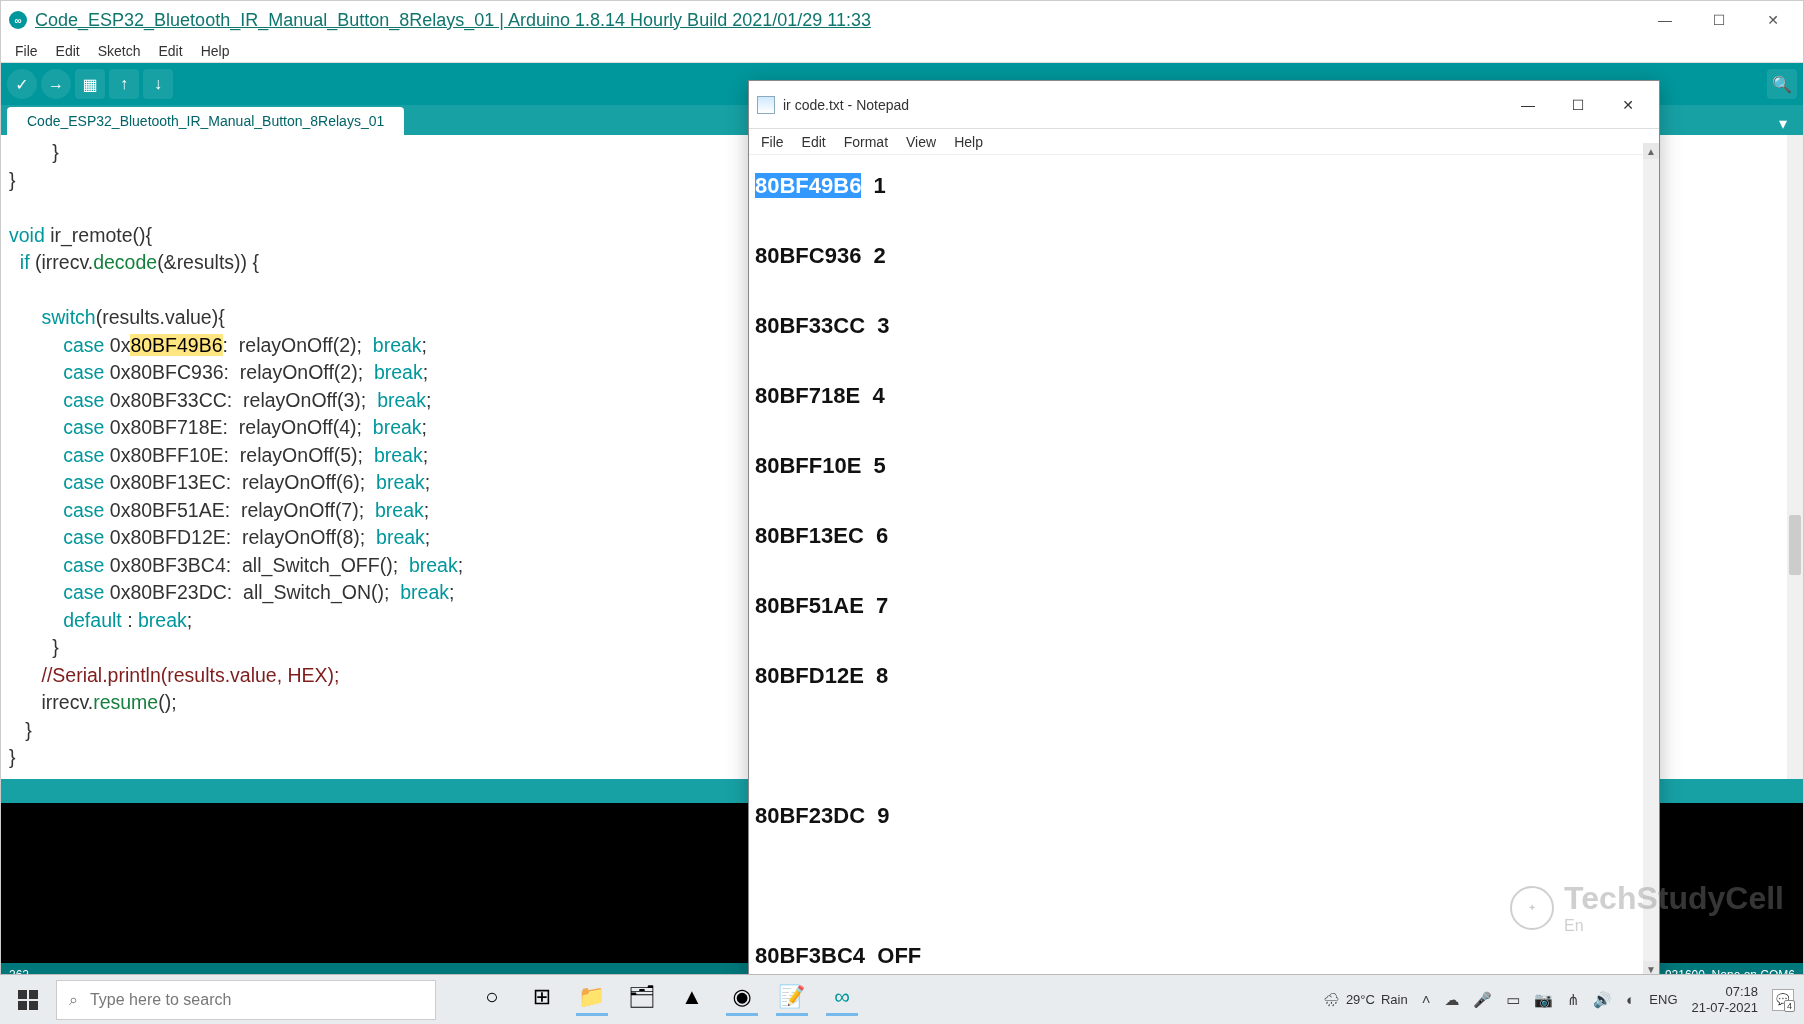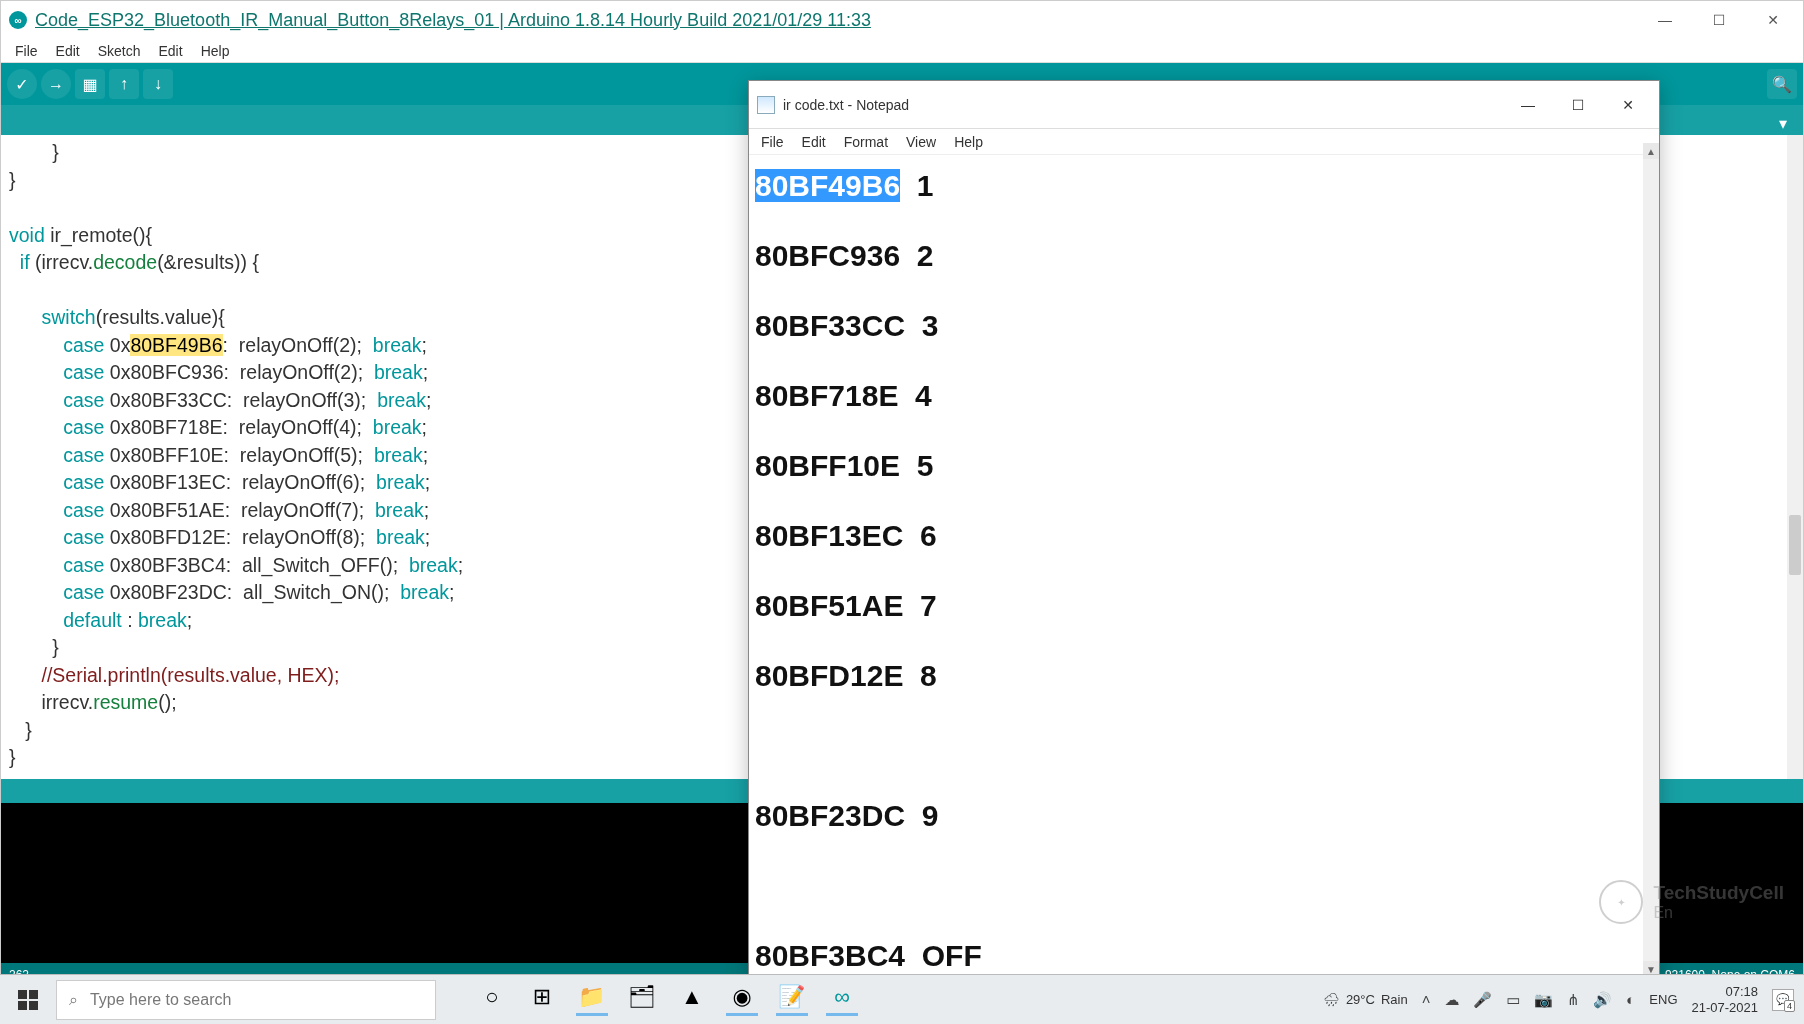--- a/index.html
+++ b/index.html
@@ -46,32 +46,32 @@
 .notepad-window { position: absolute; top: 80px; left: 748px; width: 912px; height: 898px; background: #fff; border: 1px solid #888; box-shadow: 0 4px 20px rgba(0,0,0,.25); }
 .notepad-title { height: 48px; display: flex; align-items: center; padding: 0 8px; background: #fff; border-bottom: 1px solid #ddd; }
 .notepad-icon { width: 18px; height: 18px; background: linear-gradient(#cfe8ff,#fff); border: 1px solid #8ab; margin-right: 8px; }
 .notepad-title-text { font-size: 14px; color: #333; flex: 1; }
 .notepad-win-controls { display: flex; gap: 4px; }
 .notepad-win-btn { width: 46px; height: 30px; display: flex; align-items: center; justify-content: center; color: #333; font-size: 14px; }
 
 .notepad-menu { height: 26px; display: flex; align-items: center; padding: 0 4px; gap: 2px; border-bottom: 1px solid #eee; }
 .notepad-menu span { padding: 2px 8px; font-size: 14px; color: #333; }
 
-.notepad-body { position: absolute; top: 62px; left: 0; right: 16px; bottom: 0; padding: 8px 6px; font-family: "Consolas","Courier New",monospace; font-size: 30px; font-weight: 700; line-height: 70px; white-space: pre; color: #111; }
+.notepad-body { position: absolute; top: 62px; left: 0; right: 16px; bottom: 0; padding: 8px 6px; font-family: "Consolas","Courier New",monospace; font-size: 22px; font-weight: 700; line-height: 70px; white-space: pre; color: #111; }
 .notepad-sel { background: #3399ff; color: #fff; }
 .notepad-sel-glow { position: relative; }
 .notepad-sel-glow::before { content: ""; position: absolute; left: -12px; top: -6px; right: -6px; bottom: -6px; background: radial-gradient(circle, rgba(255,235,59,.55), rgba(255,235,59,0) 70%); z-index: -1; border-radius: 50%; }
 .notepad-scroll { position: absolute; top: 62px; right: 0; bottom: 0; width: 16px; background: #f0f0f0; }
 .notepad-scroll-up, .notepad-scroll-down { height: 16px; background: #e8e8e8; display: flex; align-items: center; justify-content: center; font-size: 10px; color: #666; }
 .notepad-scroll-down { position: absolute; bottom: 0; left: 0; right: 0; }
 
 
 .watermark { position: absolute; right: 20px; top: 880px; display: flex; align-items: center; gap: 10px; opacity: .4; }
 .watermark-badge { width: 44px; height: 44px; border-radius: 50%; border: 2px solid #888; display: flex; align-items: center; justify-content: center; font-size: 10px; color: #888; }
-.watermark-text { font-size: 19px; color: #888; font-weight: 600; }
+.watermark-text { font-size: 32px; color: #888; font-weight: 600; }
 
 
 .taskbar { position: absolute; left: 0; right: 0; bottom: 0; height: 50px; background: #e8ecef; display: flex; align-items: center; border-top: 1px solid #bbb; }
 .start-btn { width: 56px; height: 50px; display: flex; align-items: center; justify-content: center; }
 .win-logo { width: 20px; height: 20px; display: grid; grid-template: 1fr 1fr / 1fr 1fr; gap: 2px; }
 .win-logo div { background: #333; }
 .search-box { width: 380px; height: 40px; background: #fff; border: 1px solid #ccc; display: flex; align-items: center; padding: 0 12px; gap: 12px; color: #777; font-size: 16px; }
 .task-icons { display: flex; align-items: center; gap: 18px; margin-left: 40px; }
 .task-icon { width: 32px; height: 32px; display: flex; align-items: center; justify-content: center; font-size: 22px; border-bottom: 3px solid transparent; padding-bottom: 2px; }
 .task-icon.active { border-bottom-color: #76b9ed; }
@@ -105,20 +105,21 @@
   <div class="arduino-toolbar">
     <div class="tool-btn round">✓</div>
     <div class="tool-btn round">→</div>
     <div class="tool-btn">▦</div>
     <div class="tool-btn">↑</div>
     <div class="tool-btn">↓</div>
     <div class="tool-spacer"></div>
     <div class="tool-btn">🔍</div>
   </div>
   <div class="arduino-tabs">
+    <div class="arduino-tab">Code_ESP32_Bluetooth_IR_Manual_Button_8Relays_01</div>
     <div class="tabs-spacer"></div>
     <div class="tabs-dropdown">▾</div>
   </div>
 
   <div class="code-area"><span class="txt">        }</span>
 <span class="txt">}</span>
 <span></span>
 <span class="kw">void</span><span class="txt"> ir_remote(){</span>
 <span class="kw">  if</span><span class="txt"> (irrecv.</span><span class="kw2">decode</span><span class="txt">(&amp;results)) {</span>
 <span></span>

